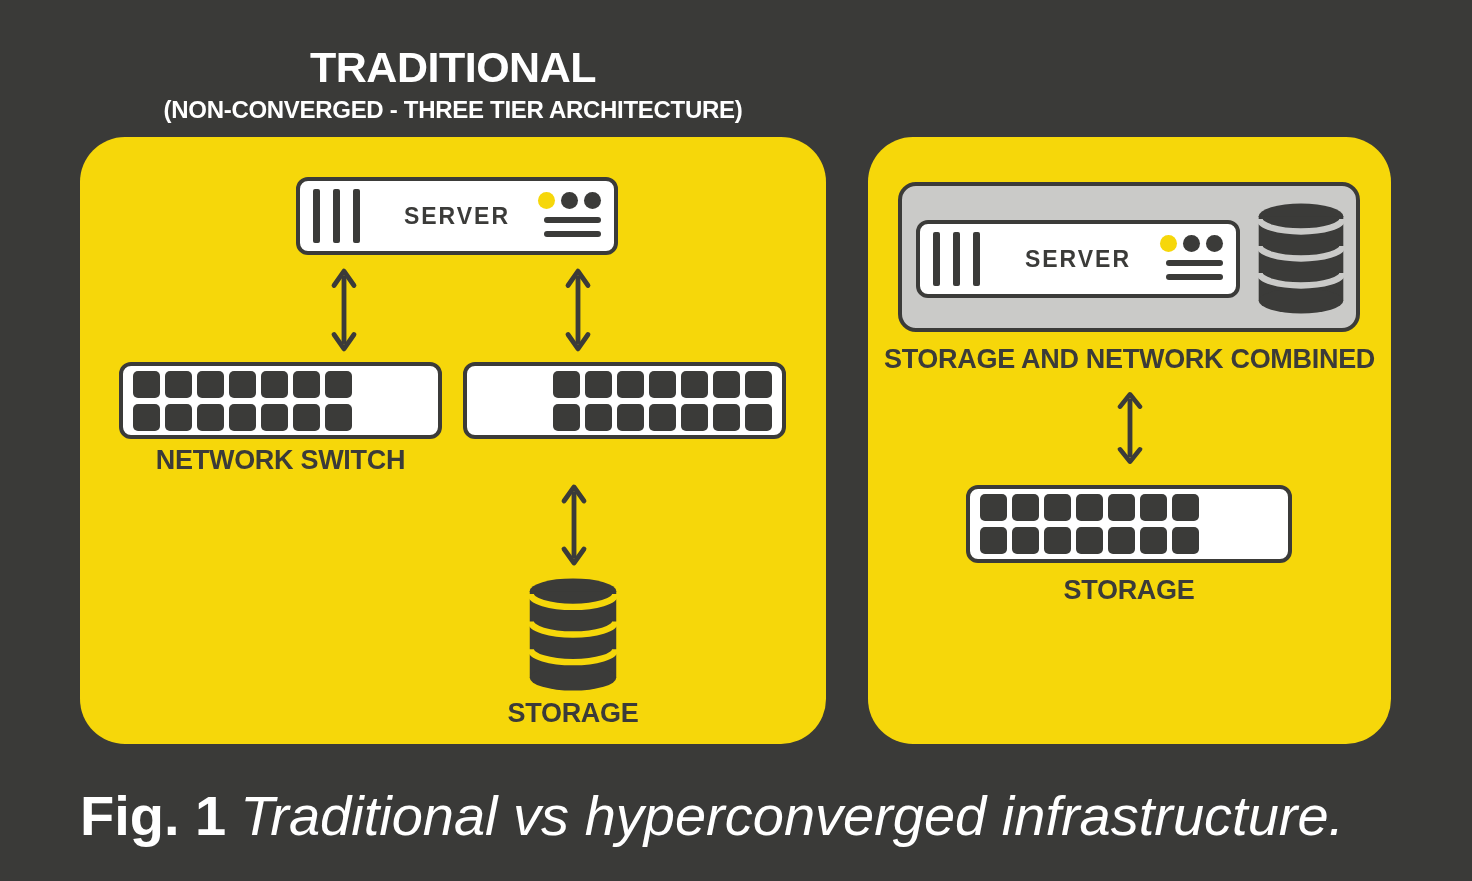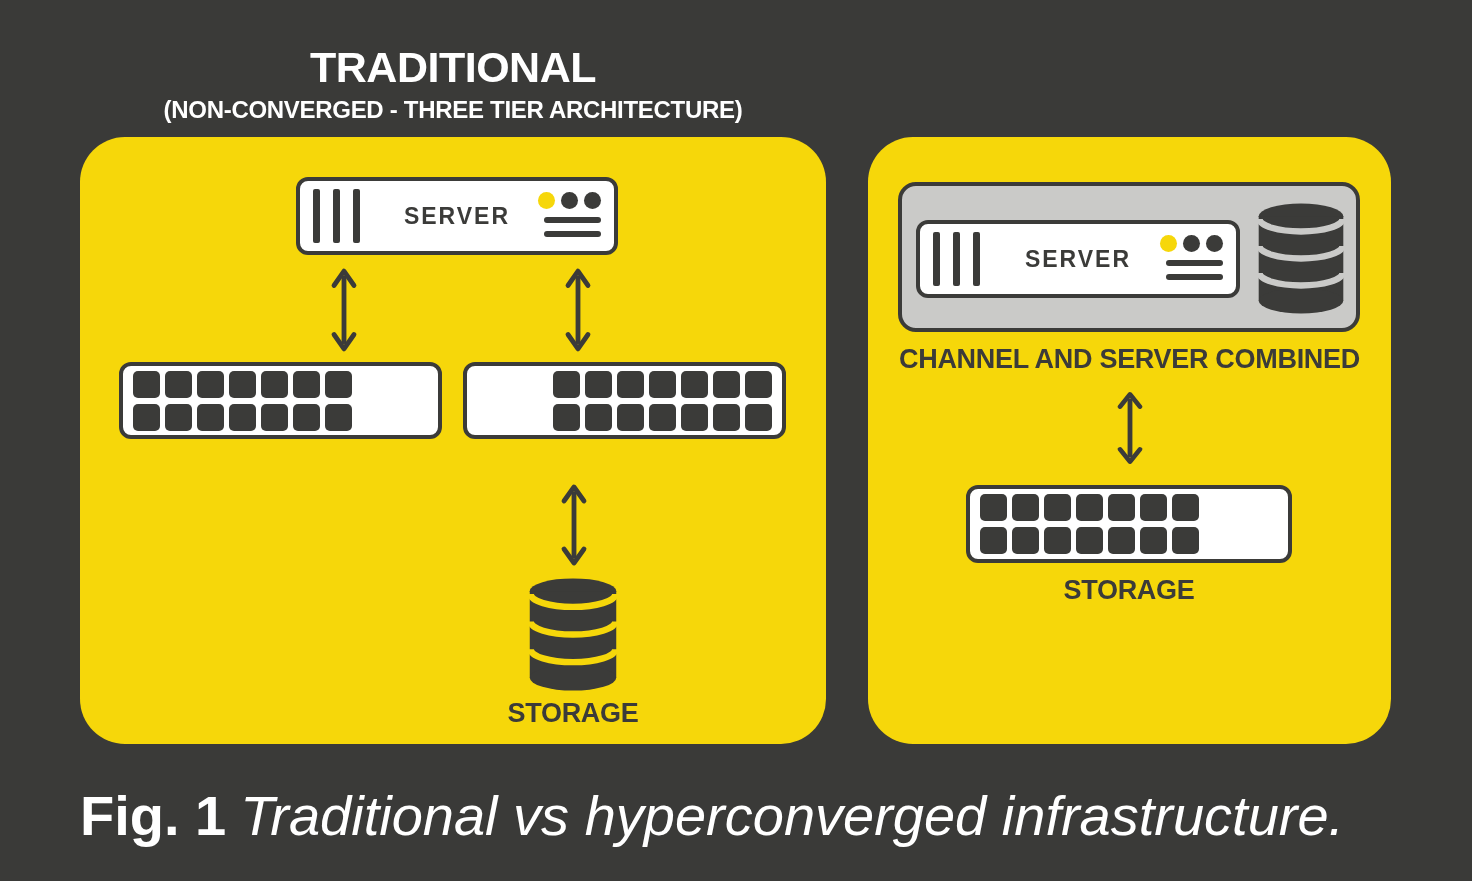--- a/index.html
+++ b/index.html
@@ -134,20 +134,21 @@
           <span class="port"></span>
           <span class="port"></span>
           <span class="port"></span>
           <span class="port"></span>
           <span class="port"></span>
           <span class="port"></span>
           <span class="port"></span>
           <span class="port"></span>
         </div>
     </div>
+    <div class="device-label" style="left:39px;top:308px;width:323px;">NETWORK SWITCH</div>
 
     <div class="box switch ports-right" style="left:383px;top:225px;width:323px;height:77px;">
       <div class="ports">
           <span class="port"></span>
           <span class="port"></span>
           <span class="port"></span>
           <span class="port"></span>
           <span class="port"></span>
           <span class="port"></span>
           <span class="port"></span>
@@ -192,21 +193,21 @@
             <span></span>
             <span></span>
           </div>
       </div>
     </div>
 
     <svg class="cyl gray" viewBox="0 0 100 126" style="left:388px;top:64px;width:90px;height:115px;">
         <use href="#cylinder"></use>
       </svg>
 
-    <div class="device-label" style="left:0px;top:207px;width:523px;">CHANNEL AND SERVER COMBINED</div>
+    <div class="device-label" style="left:0px;top:207px;width:523px;">STORAGE AND NETWORK COMBINED</div>
 
     <svg class="arrow" viewBox="0 0 30 88" preserveAspectRatio="none" style="left:247px;top:252px;width:30px;height:78px;">
         <use href="#updown"></use>
       </svg>
 
     <div class="box switch" style="left:98px;top:348px;width:326px;height:78px;">
       <div class="ports">
           <span class="port"></span>
           <span class="port"></span>
           <span class="port"></span>

